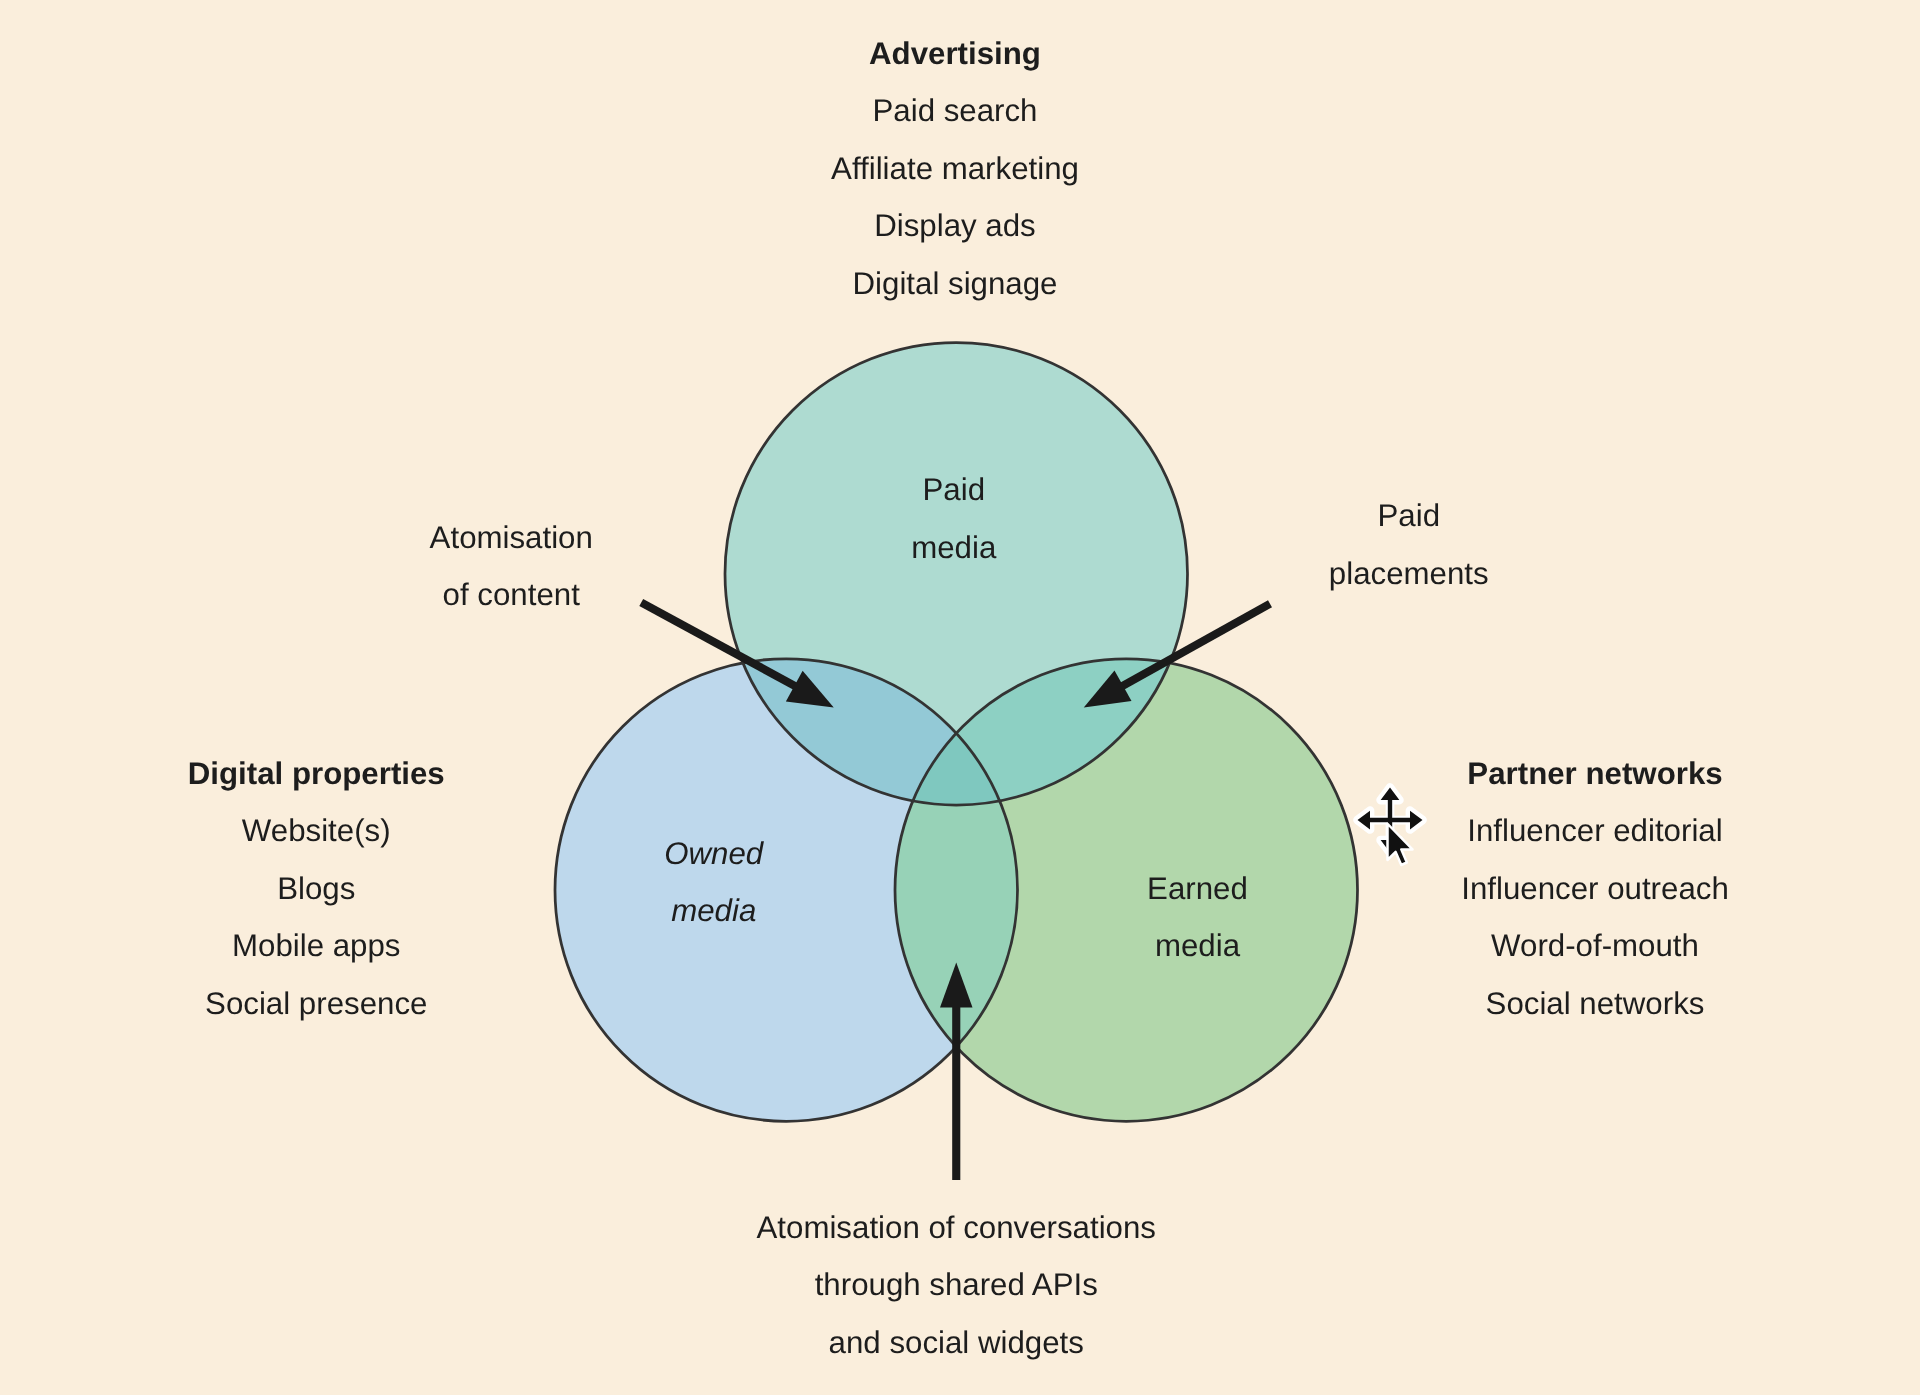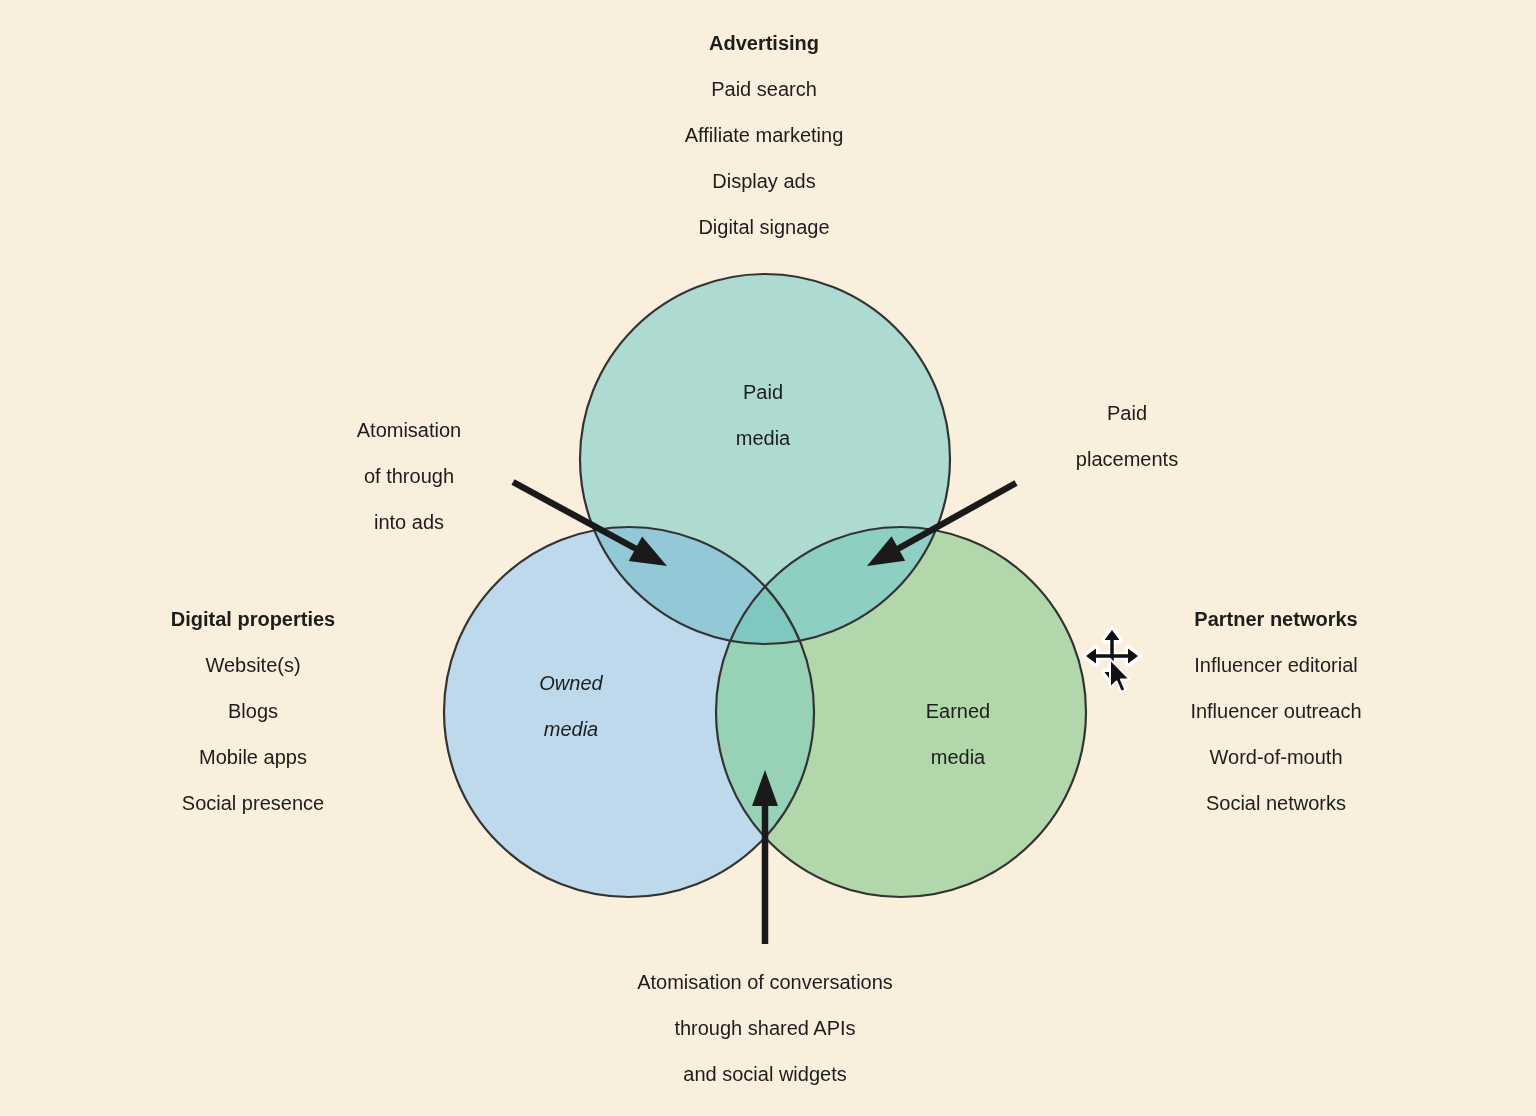--- a/index.html
+++ b/index.html
@@ -9,21 +9,21 @@
     position: relative;
     overflow: hidden;
     font-family: "Liberation Sans", sans-serif;
     color: #1d1d1d;
   }
   #venn-svg { position: absolute; left: 0; top: 0; }
   .text-block {
     position: absolute;
     transform: translateX(-50%);
     text-align: center;
-    font-size: 20px;
+    font-size: 25px;
     line-height: 46px;
     white-space: nowrap;
   }
   .block-title { font-weight: bold; }
   .arrow-shaft { stroke: #1a1a1a; stroke-width: 6.5; fill: none; }
   .arrow-head { fill: #1a1a1a; stroke: none; }
   .circle-outline { fill: none; stroke-width: 2.2; }
   .cursor-halo { fill: #ffffff; stroke: #ffffff; }
   .cursor-ink { fill: #111111; }
 </style>
@@ -118,22 +118,21 @@
 <div class="text-block" style="left:1276px; top:596px;">
   <div class="block-title">Partner networks</div>
   <div>Influencer editorial</div>
   <div>Influencer outreach</div>
   <div>Word-of-mouth</div>
   <div>Social networks</div>
 </div>
 
 <div class="text-block" style="left:409px; top:390px;margin-top:17px;">
   <div>Atomisation</div>
-  <div>of through</div>
-  <div>into ads</div>
+  <div>of content</div>
 </div>
 
 <div class="text-block" style="left:1127px; top:390px;">
   <div>Paid</div>
   <div>placements</div>
 </div>
 
 <div class="text-block" style="left:765px; top:959px;">
   <div>Atomisation of conversations</div>
   <div>through shared APIs</div>

